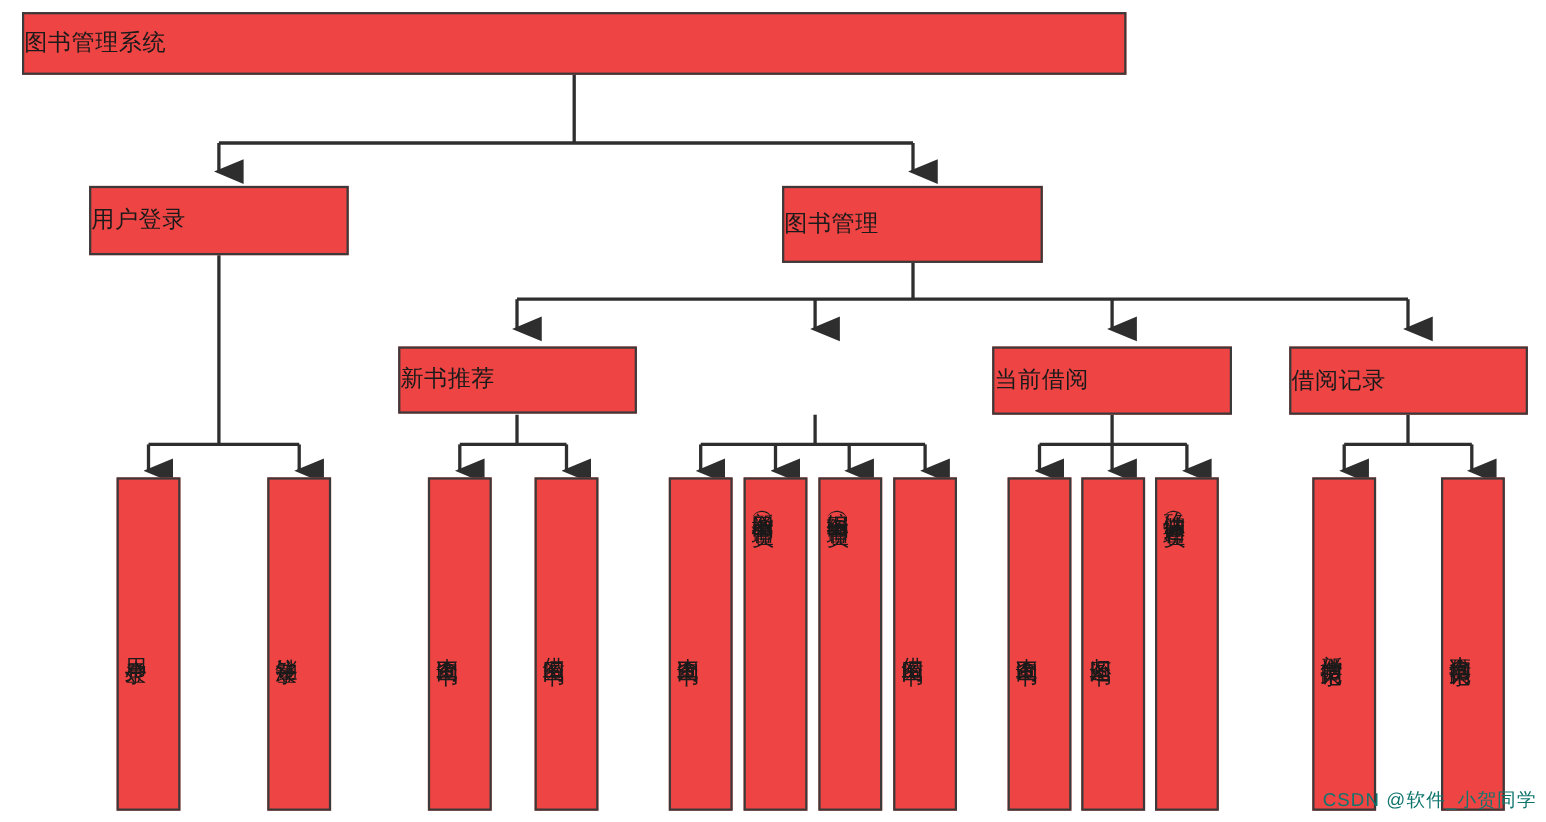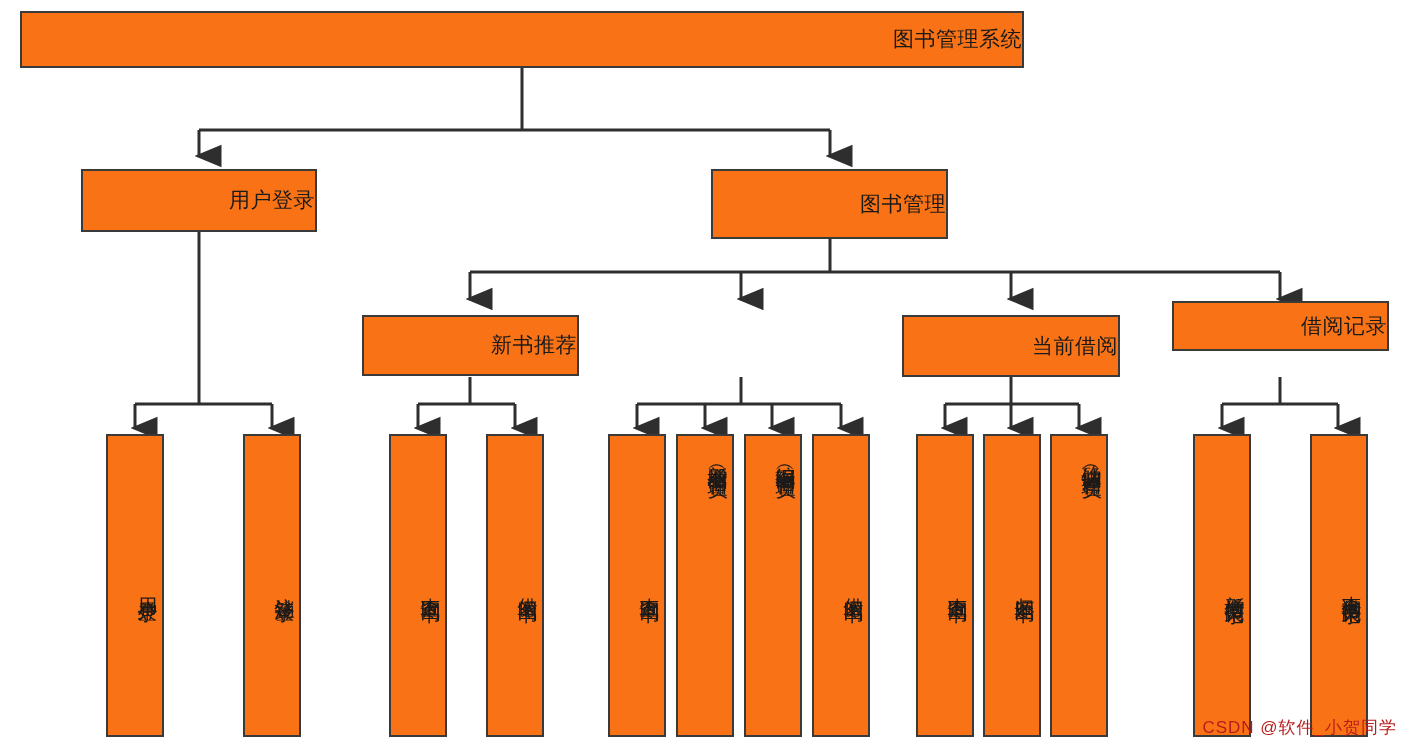--- a/index.html
+++ b/index.html
@@ -18,25 +18,25 @@
   }
   #diagram-canvas {
     position: absolute;
     left: 0; top: 0;
     width: 1405px;
     height: 747px;
   }
   .node {
     position: absolute;
     box-sizing: border-box;
-    background: #f97316;
+    background: #ef4444;
     border: 2.5px solid #3a3a3a;
     display: flex;
     align-items: center;
-    justify-content: flex-end;
+    justify-content: flex-start;
     z-index: 3;
   }
   .node .label {
     font-size: 21px;
     line-height: 1.15;
     letter-spacing: 0.5px;
     white-space: nowrap;
     color: #1a1a1a;
   }
   .node.leaf {
@@ -63,21 +63,21 @@
     width: 1405px;
     height: 747px;
     z-index: 1;
     pointer-events: none;
   }
   #watermark {
     position: absolute;
     right: 8px;
     bottom: 8px;
     font-size: 17px;
-    color: #b91c1c;
+    color: #0f766e;
     letter-spacing: 1px;
     z-index: 5;
     white-space: nowrap;
   }
 </style>
 </head>
 <body>
 
 <div id="diagram-canvas">
 
@@ -141,21 +141,21 @@
   <div class="node" style="left:711px; top:169px; width:237px; height:70px;">
     <span class="label">图书管理</span>
   </div>
 
   <div class="node" style="left:362px; top:315px; width:217px; height:61px;">
     <span class="label">新书推荐</span>
   </div>
   <div class="node" style="left:902px; top:315px; width:218px; height:62px;">
     <span class="label">当前借阅</span>
   </div>
-  <div class="node" style="left:1172px; top:301px; width:217px; height:50px;font-family:Liberation Serif, serif;">
+  <div class="node" style="left:1172px; top:315px; width:217px; height:62px;font-family:Liberation Serif, serif;">
     <span class="label">借阅记录</span>
   </div>
 
   <div class="node leaf centered" style="left:106px; top:434px; width:58px; height:303px;">
     <span class="label">用户登录</span>
   </div>
   <div class="node leaf centered" style="left:243px; top:434px; width:58px; height:303px;">
     <span class="label">注销登录</span>
   </div>
 

